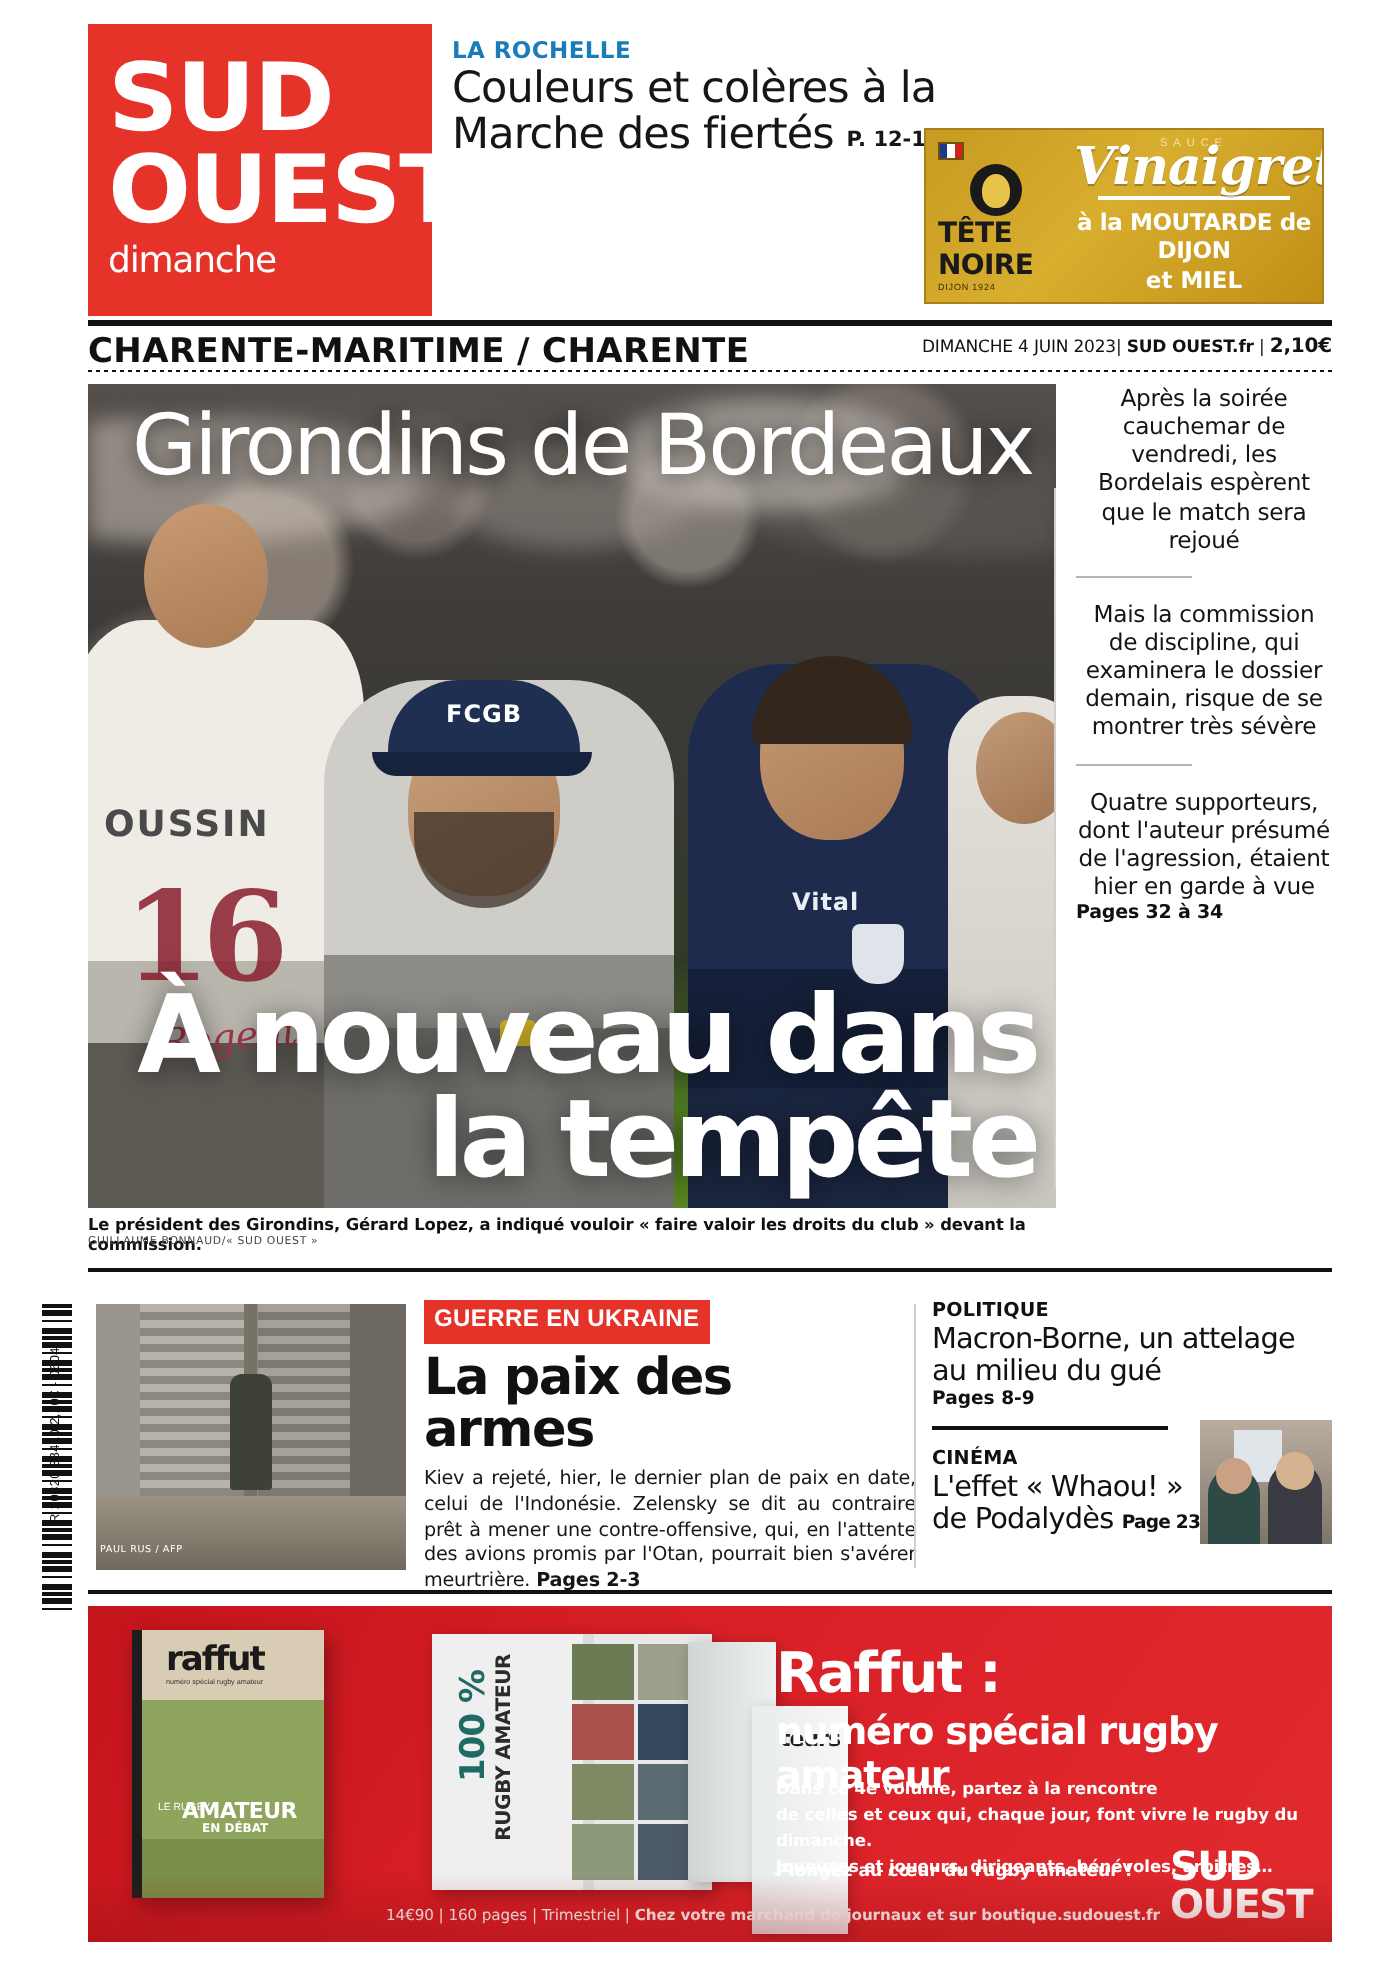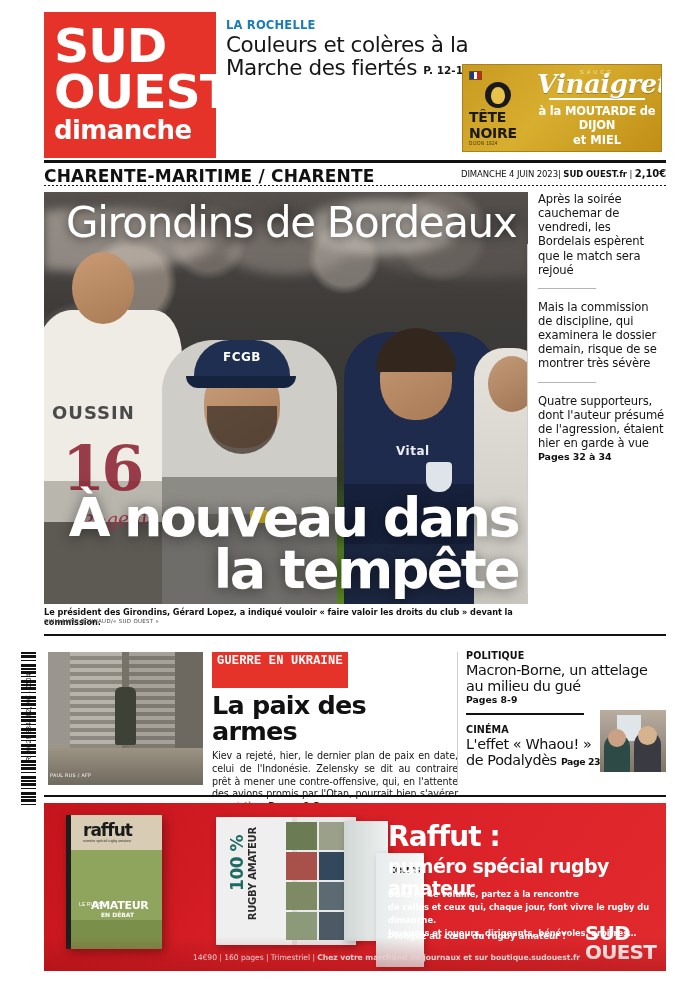--- a/index.html
+++ b/index.html
@@ -39,21 +39,21 @@
     padding: 4px 9px 6px 10px;
   }
   .logo-sud, .logo-ouest {
     font-family: "DejaVu Sans", sans-serif;
     font-weight: 700; font-size: 47px; line-height: .93;
     letter-spacing: -1px; transform: scaleX(1.04); transform-origin: left center;
   }
   .logo-ouest { margin-top: 2px; }
   .logo-dimanche {
     font-family: "DejaVu Sans", sans-serif;
-    font-weight: 700; font-size: 26px; line-height: 1.02;
+    font-weight: 400; font-size: 18px; line-height: 1.02;
     margin-top: 4px; letter-spacing: -.6px;
   }
 
   .teasers { position: absolute; left: 182px; top: 6px; width: 270px; }
   .kicker {
     color: #1a7cb8; font-weight: 700; font-size: 11.5px;
     letter-spacing: .2px; font-family: "DejaVu Sans", sans-serif;
     margin-bottom: 1px;
   }
   .teaser-head {
@@ -198,21 +198,21 @@
     position:absolute; left:44px; top: 618px; width: 484px;
     font-family:"DejaVu Sans", sans-serif; font-size: 5.4px;
     color:#444; letter-spacing:.35px;
   }
 
   
   .rail { position:absolute; left: 538px; top: 192px; width: 128px; }
   .rail::before { content:""; position:absolute; left:-11px; top:52px; width:1px; height:350px; background:#cfcfcf; }
   .rail-p {
     font-family:"DejaVu Sans", sans-serif; font-size: 11.6px; line-height: 1.22;
-    color:#141414; letter-spacing:-.15px;
+    color:#141414; letter-spacing:-.15px;text-align:center;
   }
   .rail-sep { width: 58px; height:1px; background:#b5b5b5; margin: 11px 0 11px; }
   .rail-pages { font-family:"DejaVu Sans", sans-serif; font-weight:700; font-size: 9.5px;
     color:#111; margin-top:1px; letter-spacing:-.1px; }
 
   
   .rule-a { position:absolute; left:44px; top:634px; width:622px; height:2px; background:#111; }
   .rule-b { position:absolute; left:44px; top:795px; width:622px; height:2px; background:#111; }
 
   
@@ -228,22 +228,22 @@
   .ukr-ground { position:absolute; left:0; bottom:0; width:100%; height:28%;
     background: linear-gradient(to bottom,#9c9384,#6f6a5e); }
   .ukr-soldier { position:absolute; left:43%; top:26%; width:14%; height:44%;
     background:#3d4136; border-radius:6px 6px 2px 2px; }
   .ukr-credit { position:absolute; left:50px; top:773px;
     font-family:"DejaVu Sans", sans-serif; font-size:4.8px; color:#fff; letter-spacing:.3px; }
 
   .ukr-text { position:absolute; left: 212px; top: 650px; width: 246px; }
   .tag-red {
     display:inline-block; background:#e5332a; color:#fff;
-    font-family:Liberation Mono, monospace; font-weight:700; font-size: 12px;
-    padding: 2px 5px 20px; letter-spacing:.2px;
+    font-family:Liberation Sans, sans-serif; font-weight:700; font-size: 12px;
+    padding: 2px 5px 6px; letter-spacing:.2px;
   }
   .ukr-head {
     font-family:"DejaVu Sans", sans-serif; font-weight:700; font-size: 25.5px;
     line-height: 1.02; color:#111; letter-spacing:-.8px; margin-top: 4px;
   }
   .ukr-body {
     font-family:"DejaVu Sans", sans-serif; font-size: 9.6px; line-height: 1.33;
     color:#161616; margin-top: 6px; text-align: justify; letter-spacing:-.1px;
   }
   .ukr-body b { font-weight:700; }

